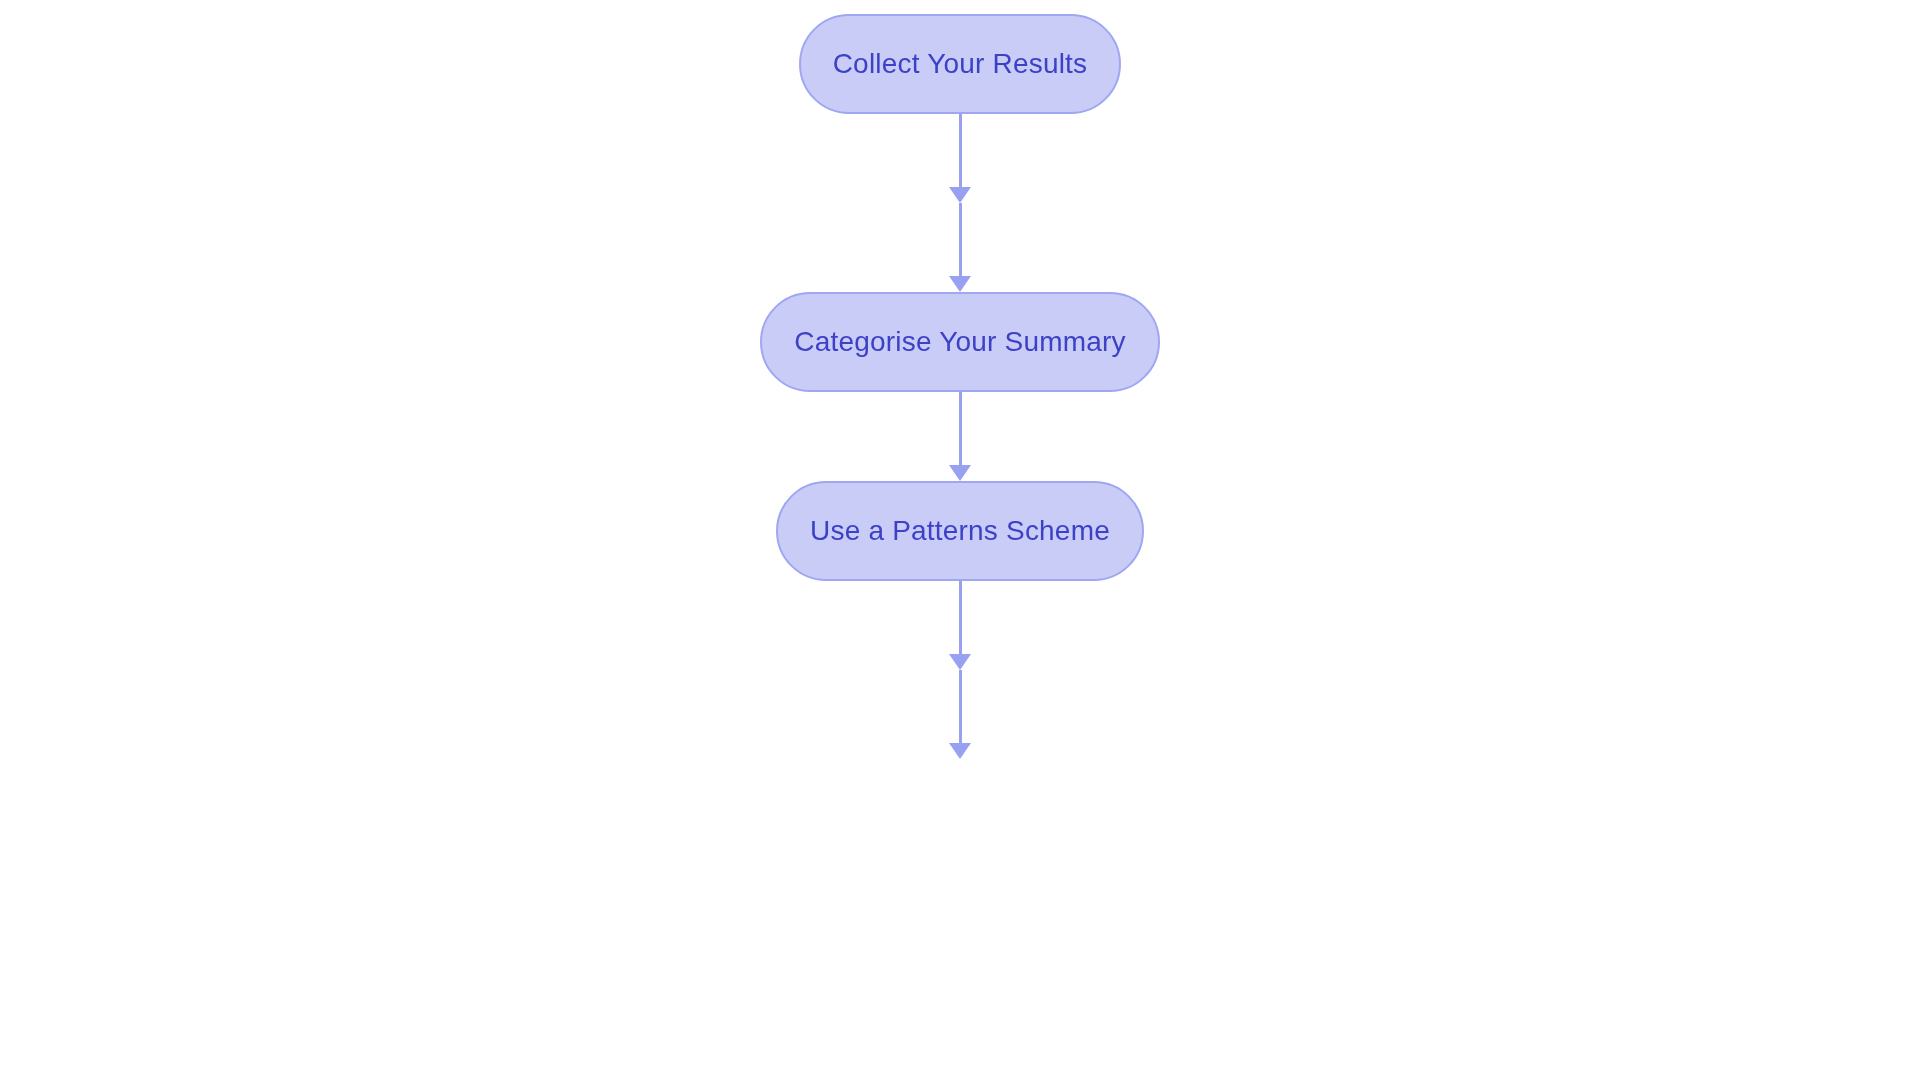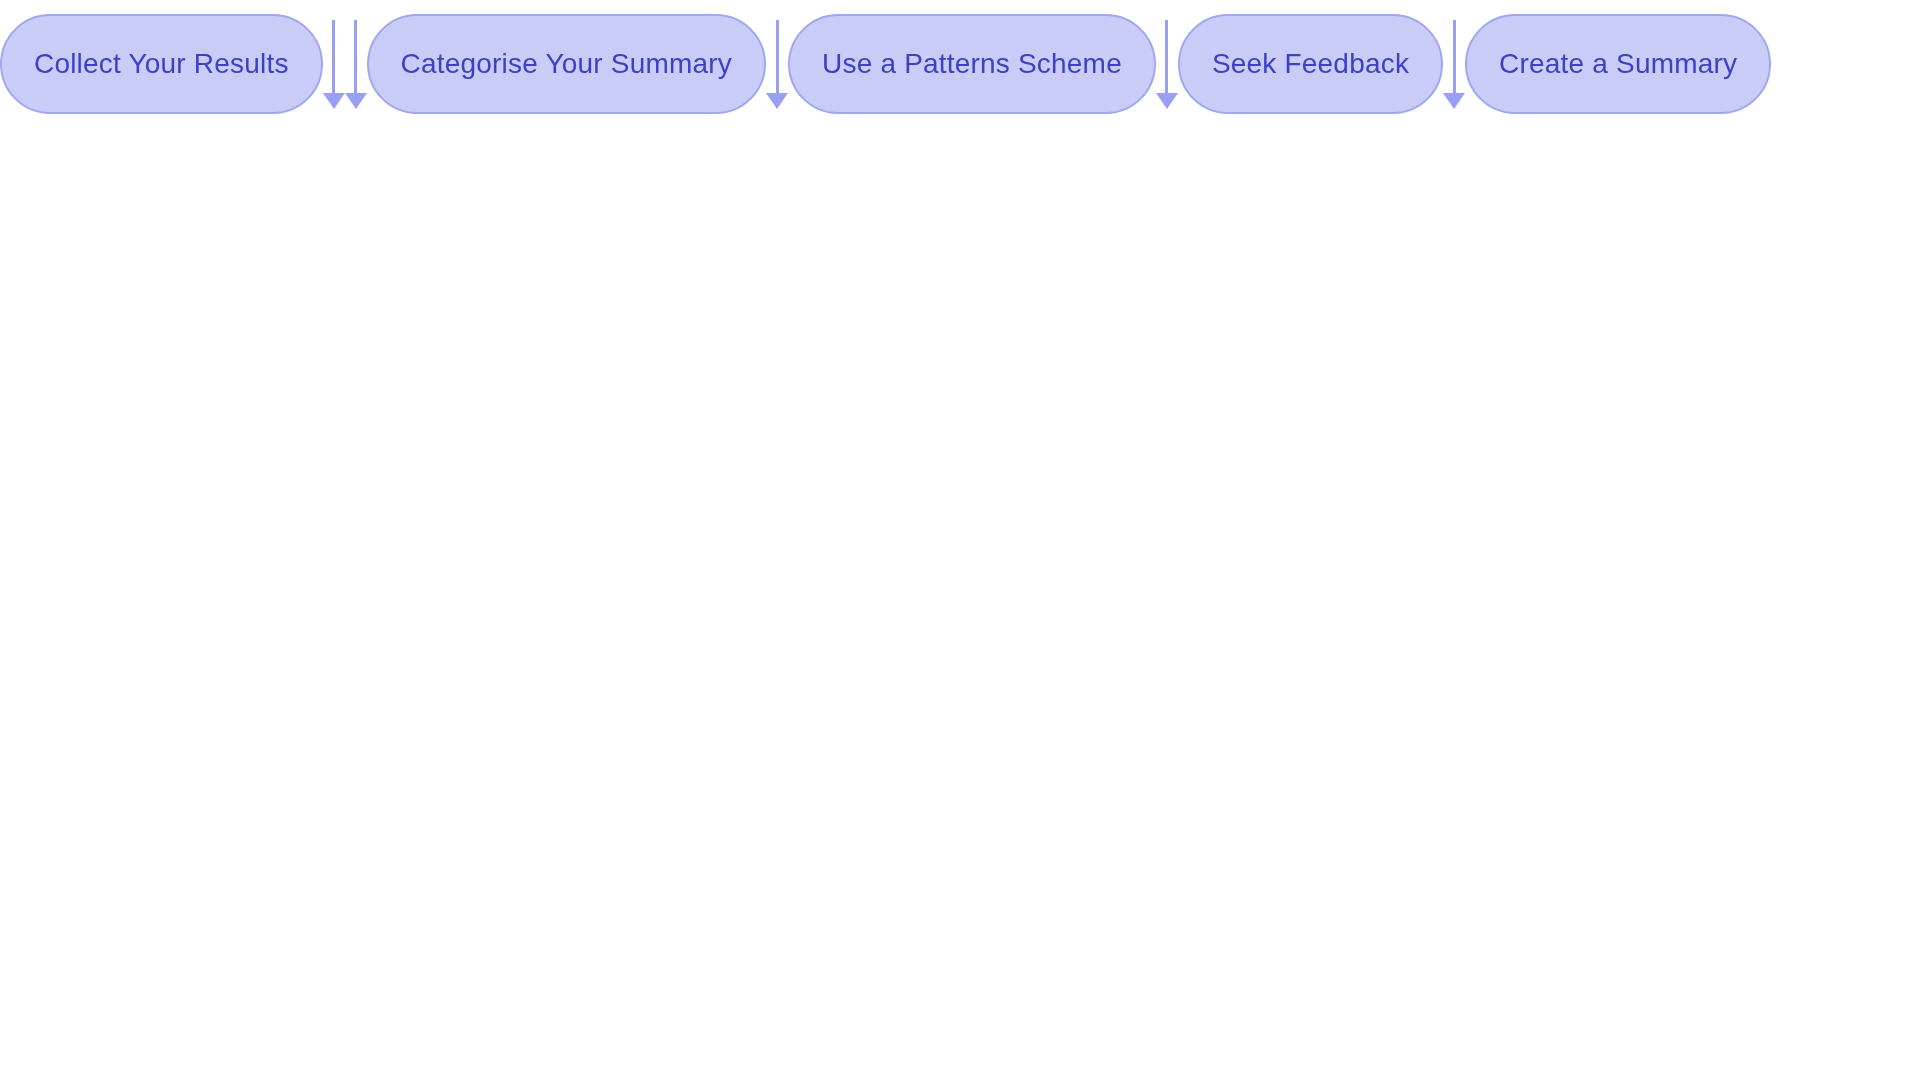--- a/index.html
+++ b/index.html
@@ -14,21 +14,21 @@
     background: var(--background, #ffffff);
     overflow: hidden;
     font-family: "Liberation Sans", "DejaVu Sans", sans-serif;
   }
   .flow-column {
     position: absolute;
     left: 0;
     top: 14px;
     width: 100%;
     display: flex;
-    flex-direction: row;
+    flex-direction: column;
     align-items: center;
   }
   .flow-node {
     box-sizing: border-box;
     height: 100px;
     padding: 0 32px;
     min-width: 240px;
     display: flex;
     align-items: center;
     justify-content: center;
@@ -94,27 +94,21 @@
 
     <div class="flow-node">
       <span class="node-label">Use a Patterns Scheme</span>
     </div>
 
     <div class="connector">
       <div class="connector-line"></div>
       <div class="arrowhead"></div>
     </div>
 
-    <div class="flow-node">
-      <span class="node-label">Seek Feedback</span>
-    </div>
 
     <div class="connector">
       <div class="connector-line"></div>
       <div class="arrowhead"></div>
     </div>
 
-    <div class="flow-node">
-      <span class="node-label">Create a Summary</span>
-    </div>
 
   </div>
 </div>
 
 </body></html>

